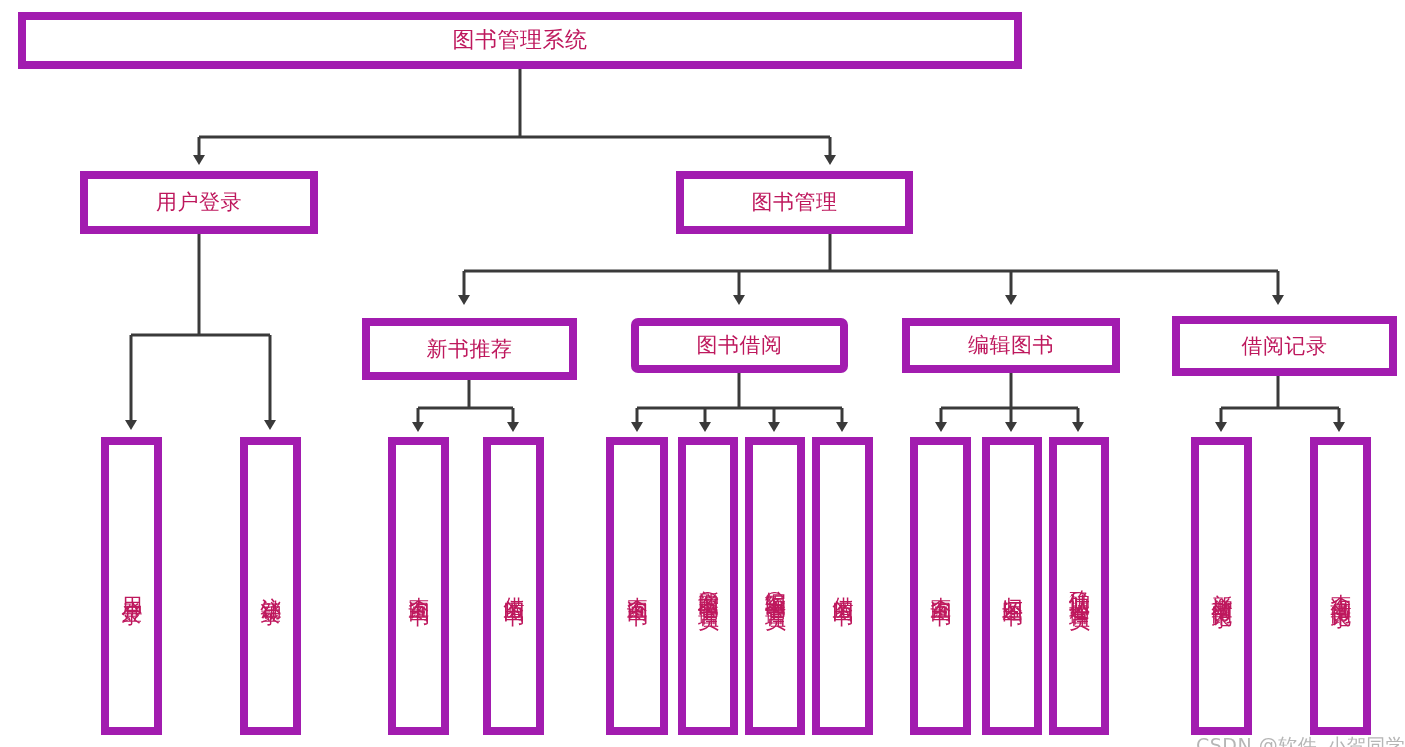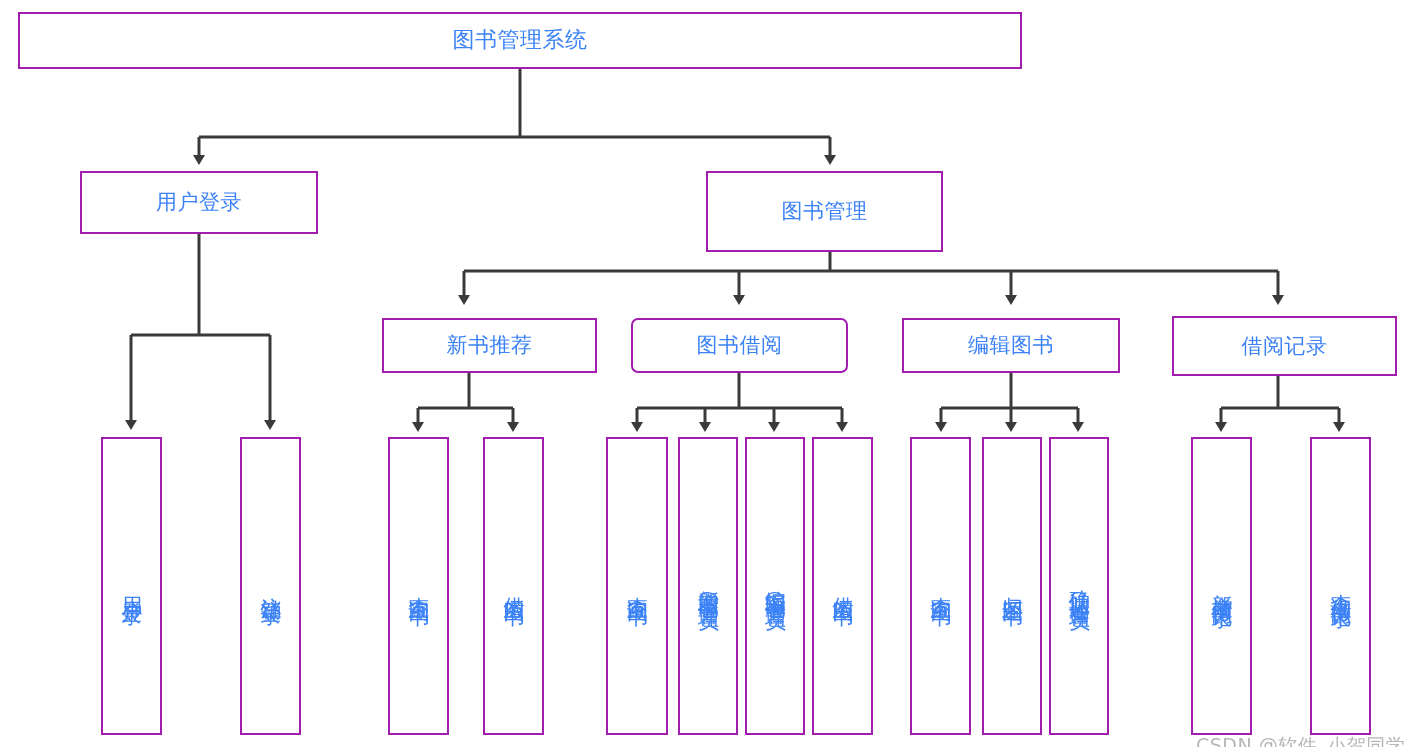--- a/index.html
+++ b/index.html
@@ -21,25 +21,25 @@
     left: 0;
     top: 0;
     width: 1405px;
     height: 747px;
     pointer-events: none;
   }
   .node {
     position: absolute;
     box-sizing: border-box;
     background: #ffffff;
-    border: 2px solid #a21caf;
+    border: 8px solid #a21caf;
     display: flex;
     align-items: center;
     justify-content: center;
-    color: #3b82f6;
+    color: #be185d;
     z-index: 2;
   }
   .node .label {
     display: block;
     text-align: center;
     line-height: 1.28;
     letter-spacing: 0.5px;
     white-space: pre-line;
   }
   
@@ -130,25 +130,25 @@
   </svg>
 
   <div class="node horiz root" style="left:18px; top:12px; width:1004px; height:57px;">
     <span class="label">图书管理系统</span>
   </div>
 
   <div class="node horiz" style="left:80px; top:171px; width:238px; height:63px;">
     <span class="label">用户登录</span>
   </div>
 
-  <div class="node horiz" style="left:706px; top:171px; width:237px; height:81px;">
+  <div class="node horiz" style="left:676px; top:171px; width:237px; height:63px;">
     <span class="label">图书管理</span>
   </div>
 
-  <div class="node horiz" style="left:362px; top:318px; width:215px; height:55px;margin-left:20px;">
+  <div class="node horiz" style="left:362px; top:318px; width:215px; height:62px;">
     <span class="label">新书推荐</span>
   </div>
 
   <div class="node horiz" style="left:631px; top:318px; width:217px; height:55px;border-radius:7px;">
     <span class="label">图书借阅</span>
   </div>
 
   <div class="node horiz" style="left:902px; top:318px; width:218px; height:55px;">
     <span class="label">编辑图书</span>
   </div>

